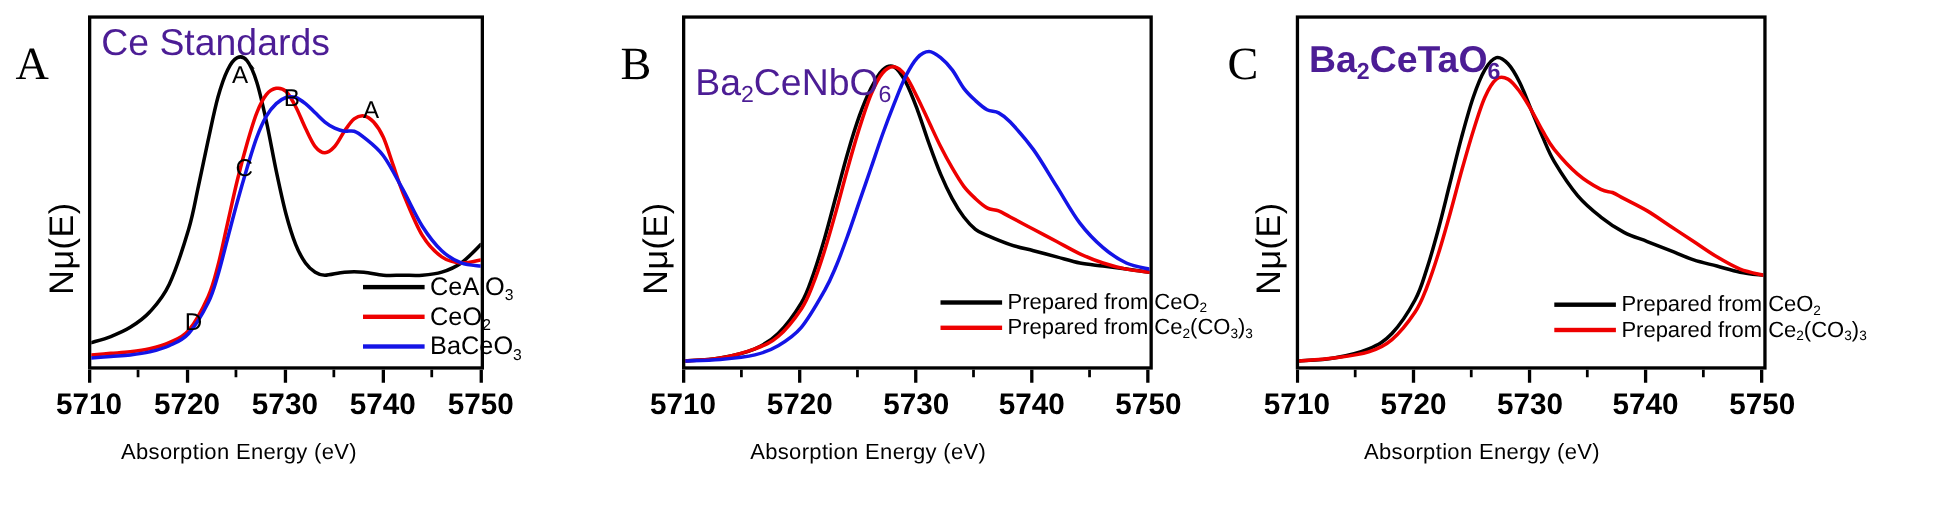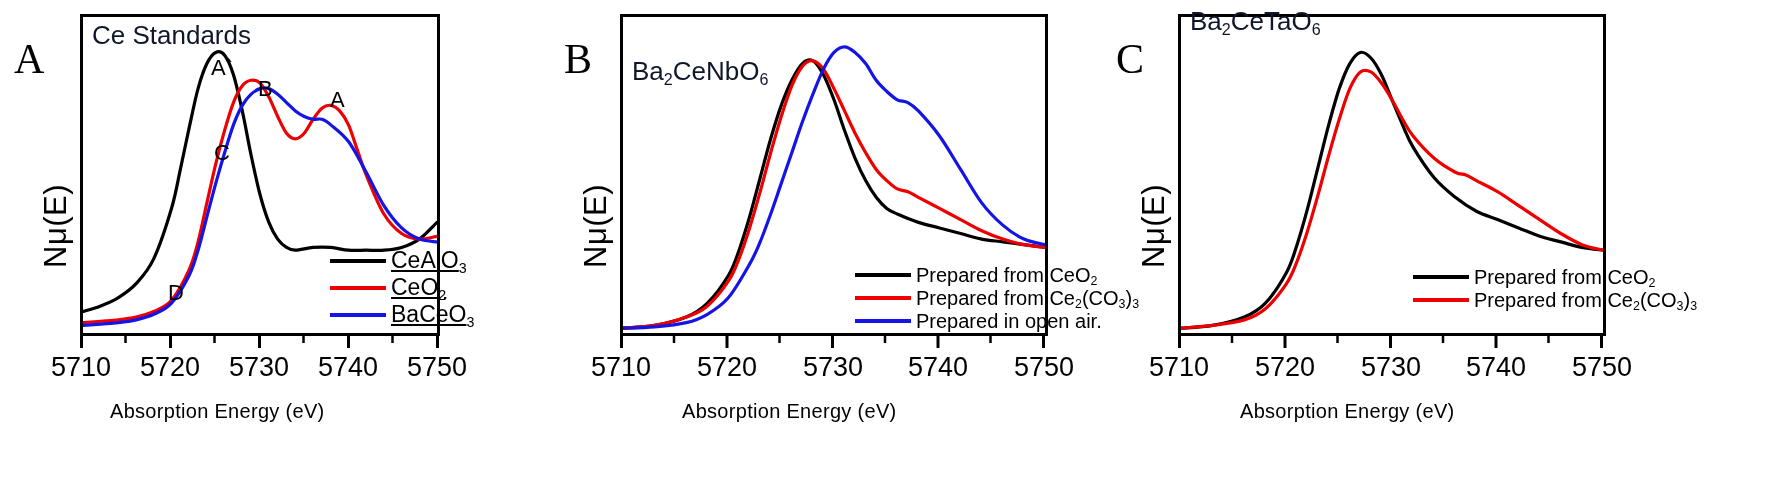--- a/index.html
+++ b/index.html
@@ -1,34 +1,34 @@
 <!DOCTYPE html>
 <html><head>
 <meta charset="utf-8">
 <style>
   html,body{margin:0;padding:0;background:#ffffff;}
   body{width:1782px;height:482px;font-family:"Liberation Sans",sans-serif;overflow:hidden;}
   .figure{position:relative;width:1782px;height:482px;background:#fff;}
   .panel{position:absolute;top:0;height:482px;}
   .panel-letter{position:absolute;font-family:"Liberation Serif",serif;font-size:42px;color:#000;line-height:1;}
   .plot-box{position:absolute;border:3px solid #000;box-sizing:border-box;background:#fff;}
-  .panel-title{position:absolute;font-size:26px;color:#0f172a;white-space:nowrap;line-height:1;}
+  .panel-title{position:absolute;font-size:34px;color:#4c1d95;white-space:nowrap;line-height:1;}
   .panel-title sub{font-size:0.62em;vertical-align:baseline;position:relative;top:0.32em;}
   .axis-title{position:absolute;font-size:20px;color:#000;white-space:nowrap;letter-spacing:0.3px;}
   .ylabel{position:absolute;font-size:31px;color:#000;white-space:nowrap;
           transform-origin:0 0;transform:rotate(-90deg);letter-spacing:0.5px;}
-  .tick-label{position:absolute;font-size:27px;color:#000;white-space:nowrap;transform:translateX(-50%);}
+  .tick-label{position:absolute;font-size:27px;color:#000;white-space:nowrap;transform:translateX(-50%);font-weight:bold;}
   .peak-label{position:absolute;font-size:22px;color:#000;white-space:nowrap;}
   .legend{position:absolute;}
   .legend-row{display:flex;align-items:center;height:23px;white-space:nowrap;}
   .legend-swatch{display:inline-block;width:56px;height:4px;margin-right:5px;flex:none;}
   .legend-text{font-size:20px;color:#000;line-height:1;}
   .legend-text sub{font-size:0.62em;vertical-align:baseline;position:relative;top:0.32em;}
   .legend-a .legend-text{font-size:23px;}
-  .legend-a .legend-row{height:27px;text-decoration:underline;}
+  .legend-a .legend-row{height:27px;}
   svg{display:block;}
 </style>
 </head>
 <body>
 
 <div class="figure">
 
   <div class="panel" style="left:0;width:550px;">
     <div class="panel-letter" style="left:14px;top:38px;">A</div>
     <div class="plot-box" style="left:80px;top:14px;width:360px;height:322px;">
@@ -108,36 +108,32 @@
     <div class="tick-label" style="left:494px;top:352px;">5750</div>
     <div class="legend" style="left:305px;top:263px;">
       <div class="legend-row">
         <span class="legend-swatch" style="background:#000000;"></span>
         <span class="legend-text">Prepared from CeO<sub>2</sub></span>
       </div>
       <div class="legend-row">
         <span class="legend-swatch" style="background:#ee0000;"></span>
         <span class="legend-text">Prepared from Ce<sub>2</sub>(CO<sub>3</sub>)<sub>3</sub></span>
       </div>
-      <div class="legend-row">
-        <span class="legend-swatch" style="background:#1414e6;"></span>
-        <span class="legend-text">Prepared in open air.</span>
-      </div>
     </div>
   </div>
 
   <div class="panel" style="left:1166px;width:616px;">
     <div class="panel-letter" style="left:-50px;top:38px;">C</div>
     <div class="plot-box" style="left:12px;top:14px;width:428px;height:322px;">
       <svg id="svg-c" width="422" height="316" viewBox="0 0 422 316">
           <path d="M 0.00 311.21 C 5.27 310.75, 21.10 310.29, 31.65 308.43 C 42.20 306.57, 54.51 303.79, 63.30 300.07 C 72.09 296.36, 77.37 293.57, 84.40 286.14 C 91.43 278.71, 100.22 265.25, 105.50 255.50 C 110.78 245.75, 112.53 238.32, 116.05 227.64 C 119.57 216.96, 123.08 204.43, 126.60 191.43 C 130.12 178.43, 133.63 163.57, 137.15 149.64 C 140.67 135.71, 144.18 120.86, 147.70 107.86 C 151.22 94.86, 154.73 81.86, 158.25 71.64 C 161.77 61.43, 165.28 52.61, 168.80 46.57 C 172.32 40.54, 175.83 36.36, 179.35 35.43 C 182.87 34.50, 186.38 37.29, 189.90 41.00 C 193.42 44.71, 196.93 50.75, 200.45 57.71 C 203.97 64.68, 207.48 74.43, 211.00 82.79 C 214.52 91.14, 218.03 99.96, 221.55 107.86 C 225.07 115.75, 226.83 121.32, 232.10 130.14 C 237.38 138.96, 246.17 152.43, 253.20 160.79 C 260.23 169.14, 267.27 174.71, 274.30 180.29 C 281.33 185.86, 288.37 190.50, 295.40 194.21 C 302.43 197.93, 309.47 199.79, 316.50 202.57 C 323.53 205.36, 330.57 208.14, 337.60 210.93 C 344.63 213.71, 351.67 216.96, 358.70 219.29 C 365.73 221.61, 372.77 223.00, 379.80 224.86 C 386.83 226.71, 393.87 229.04, 400.90 230.43 C 407.93 231.82, 418.48 232.75, 422.00 233.21" fill="none" stroke="#000000" stroke-width="3.2" stroke-linecap="round" stroke-linejoin="round"></path>
           <path d="M 0.00 311.21 C 5.27 310.75, 21.10 309.82, 31.65 308.43 C 42.20 307.04, 54.51 305.64, 63.30 302.86 C 72.09 300.07, 77.37 297.75, 84.40 291.71 C 91.43 285.68, 100.22 274.54, 105.50 266.64 C 110.78 258.75, 112.53 253.18, 116.05 244.36 C 119.57 235.54, 123.08 224.86, 126.60 213.71 C 130.12 202.57, 133.63 190.04, 137.15 177.50 C 140.67 164.96, 144.18 151.04, 147.70 138.50 C 151.22 125.96, 154.73 113.43, 158.25 102.29 C 161.77 91.14, 165.28 79.54, 168.80 71.64 C 172.32 63.75, 175.83 57.71, 179.35 54.93 C 182.87 52.14, 186.38 53.07, 189.90 54.93 C 193.42 56.79, 196.93 61.43, 200.45 66.07 C 203.97 70.71, 207.48 76.75, 211.00 82.79 C 214.52 88.82, 218.03 96.25, 221.55 102.29 C 225.07 108.32, 226.83 112.50, 232.10 119.00 C 237.38 125.50, 246.17 135.25, 253.20 141.29 C 260.23 147.32, 269.02 152.43, 274.30 155.21 C 279.58 158.00, 281.33 156.61, 284.85 158.00 C 288.37 159.39, 290.13 160.79, 295.40 163.57 C 300.67 166.36, 309.47 170.54, 316.50 174.71 C 323.53 178.89, 330.57 184.00, 337.60 188.64 C 344.63 193.29, 351.67 197.93, 358.70 202.57 C 365.73 207.21, 372.77 212.32, 379.80 216.50 C 386.83 220.68, 393.87 224.86, 400.90 227.64 C 407.93 230.43, 418.48 232.29, 422.00 233.21" fill="none" stroke="#ee0000" stroke-width="3.2" stroke-linecap="round" stroke-linejoin="round"></path>
         </svg>
     </div>
-    <div class="panel-title" style="left:24px;top:8px;">Ba<sub>2</sub>CeTaO<sub>6</sub></div>
+    <div class="panel-title" style="left:24px;top:37px;font-weight:bold;">Ba<sub>2</sub>CeTaO<sub>6</sub></div>
     <div class="ylabel" style="left:-30px;top:268px;">Nμ(E)</div>
     <div class="axis-title" style="left:74px;top:400px;">Absorption Energy (eV)</div>
     <svg class="ticks" style="position:absolute;left:12px;top:336px;" width="430" height="14">
       <line x1="1.5" y1="0" x2="1.5" y2="12" stroke="#000" stroke-width="3"></line>
       <line x1="54" y1="0" x2="54" y2="7" stroke="#000" stroke-width="2.5"></line>
       <line x1="107" y1="0" x2="107" y2="12" stroke="#000" stroke-width="3"></line>
       <line x1="159.5" y1="0" x2="159.5" y2="7" stroke="#000" stroke-width="2.5"></line>
       <line x1="212.5" y1="0" x2="212.5" y2="12" stroke="#000" stroke-width="3"></line>
       <line x1="265" y1="0" x2="265" y2="7" stroke="#000" stroke-width="2.5"></line>
       <line x1="318" y1="0" x2="318" y2="12" stroke="#000" stroke-width="3"></line>

